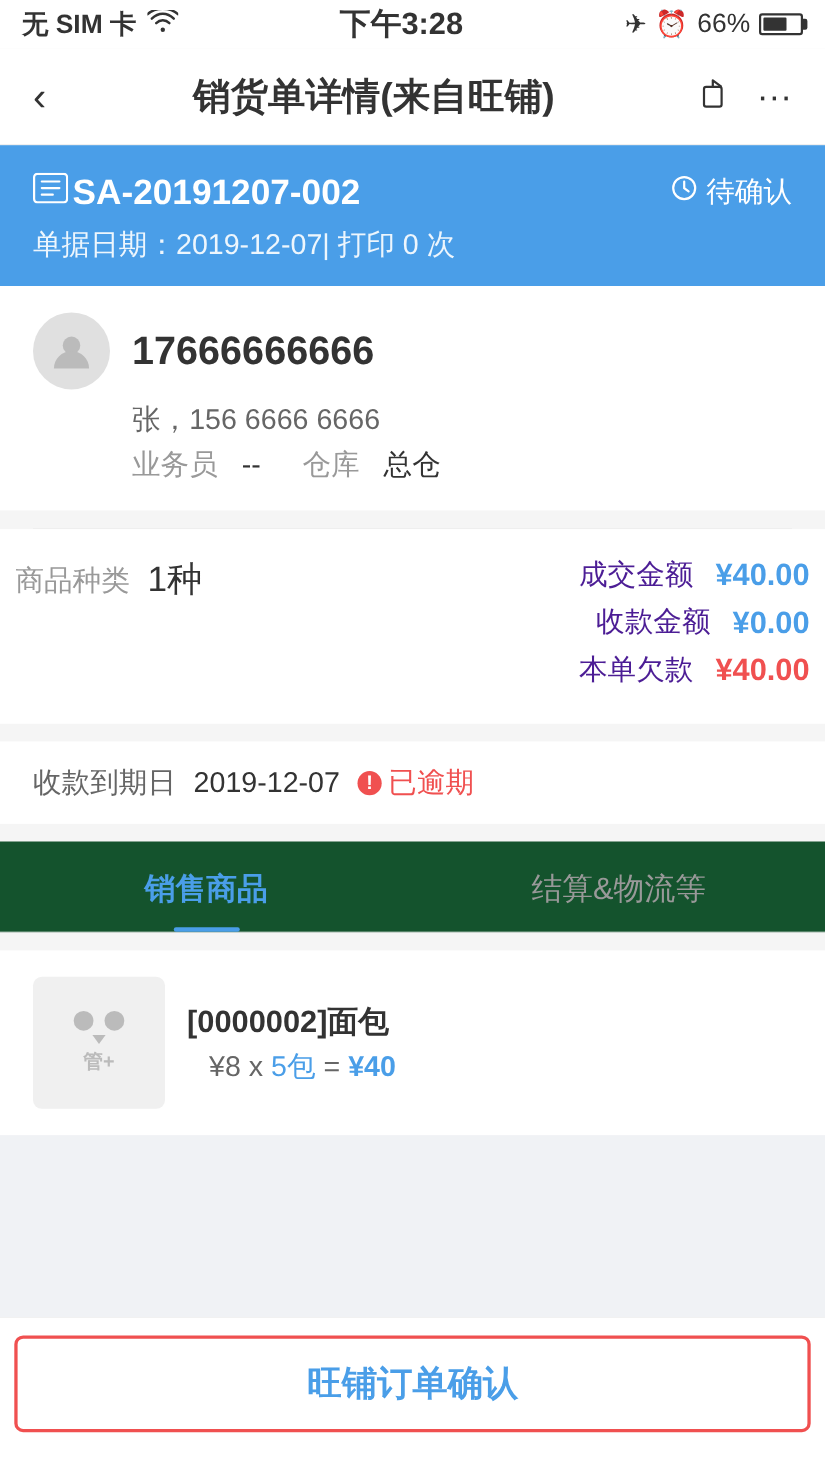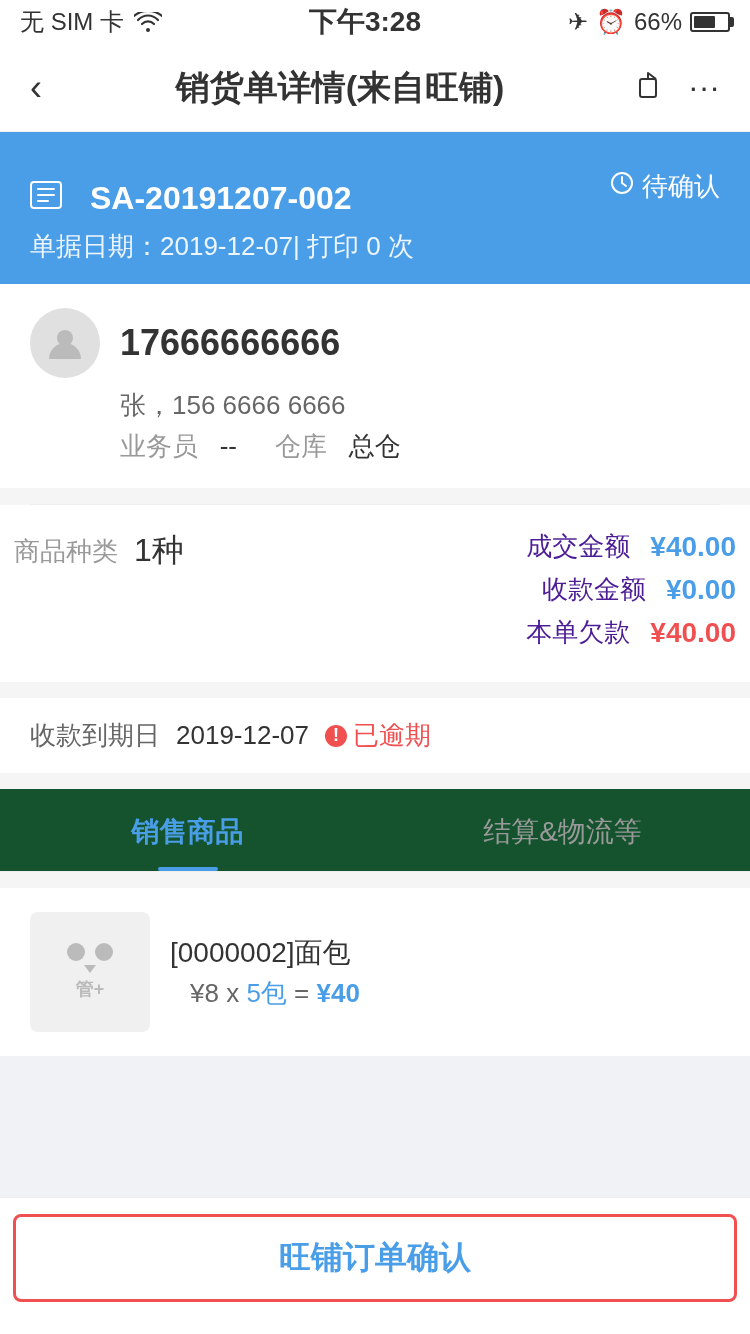--- a/index.html
+++ b/index.html
@@ -19,22 +19,23 @@
       background: #fff;
       display: flex;
       align-items: center;
       justify-content: space-between;
       padding: 0 20px;
       font-size: 24px;
       font-weight: 500;
     }
     .status-left {
       display: flex;
-      align-items: flex-end;
+      align-items: center;
       gap: 10px;
+      font-weight: bold;
     }
     .status-center {
       font-size: 28px;
       font-weight: 600;
     }
     .status-right {
       display: flex;
       align-items: center;
       gap: 8px;
       font-size: 24px;
@@ -104,25 +105,24 @@
     }
     .order-id-row {
       display: flex;
       align-items: center;
       justify-content: space-between;
       margin-bottom: 12px;
     }
     .order-id {
       display: flex;
       align-items: flex-start;
-      gap: 28px;
+      gap: 4px;
       font-size: 32px;
       font-weight: 700;
       color: #fff;
-      margin-top: 24px;
     }
     .order-status {
       display: flex;
       align-items: center;
       gap: 8px;
       color: #fff;
       font-size: 26px;
     }
     .order-date {
       color: rgba(255,255,255,0.9);
@@ -350,21 +350,21 @@
       color: #bbb;
       font-weight: 700;
     }
     .product-info {
       flex: 1;
     }
     .product-name {
       font-size: 28px;
       color: #333;
       margin-bottom: 4px;
-      font-weight: 400;
+      font-weight: 700;
     }
     .product-price-row {
       font-size: 26px;
       color: #666;
       margin-left: 20px;
     }
     .product-qty {
       color: #4A9EE8;
       font-weight: 500;
     }

